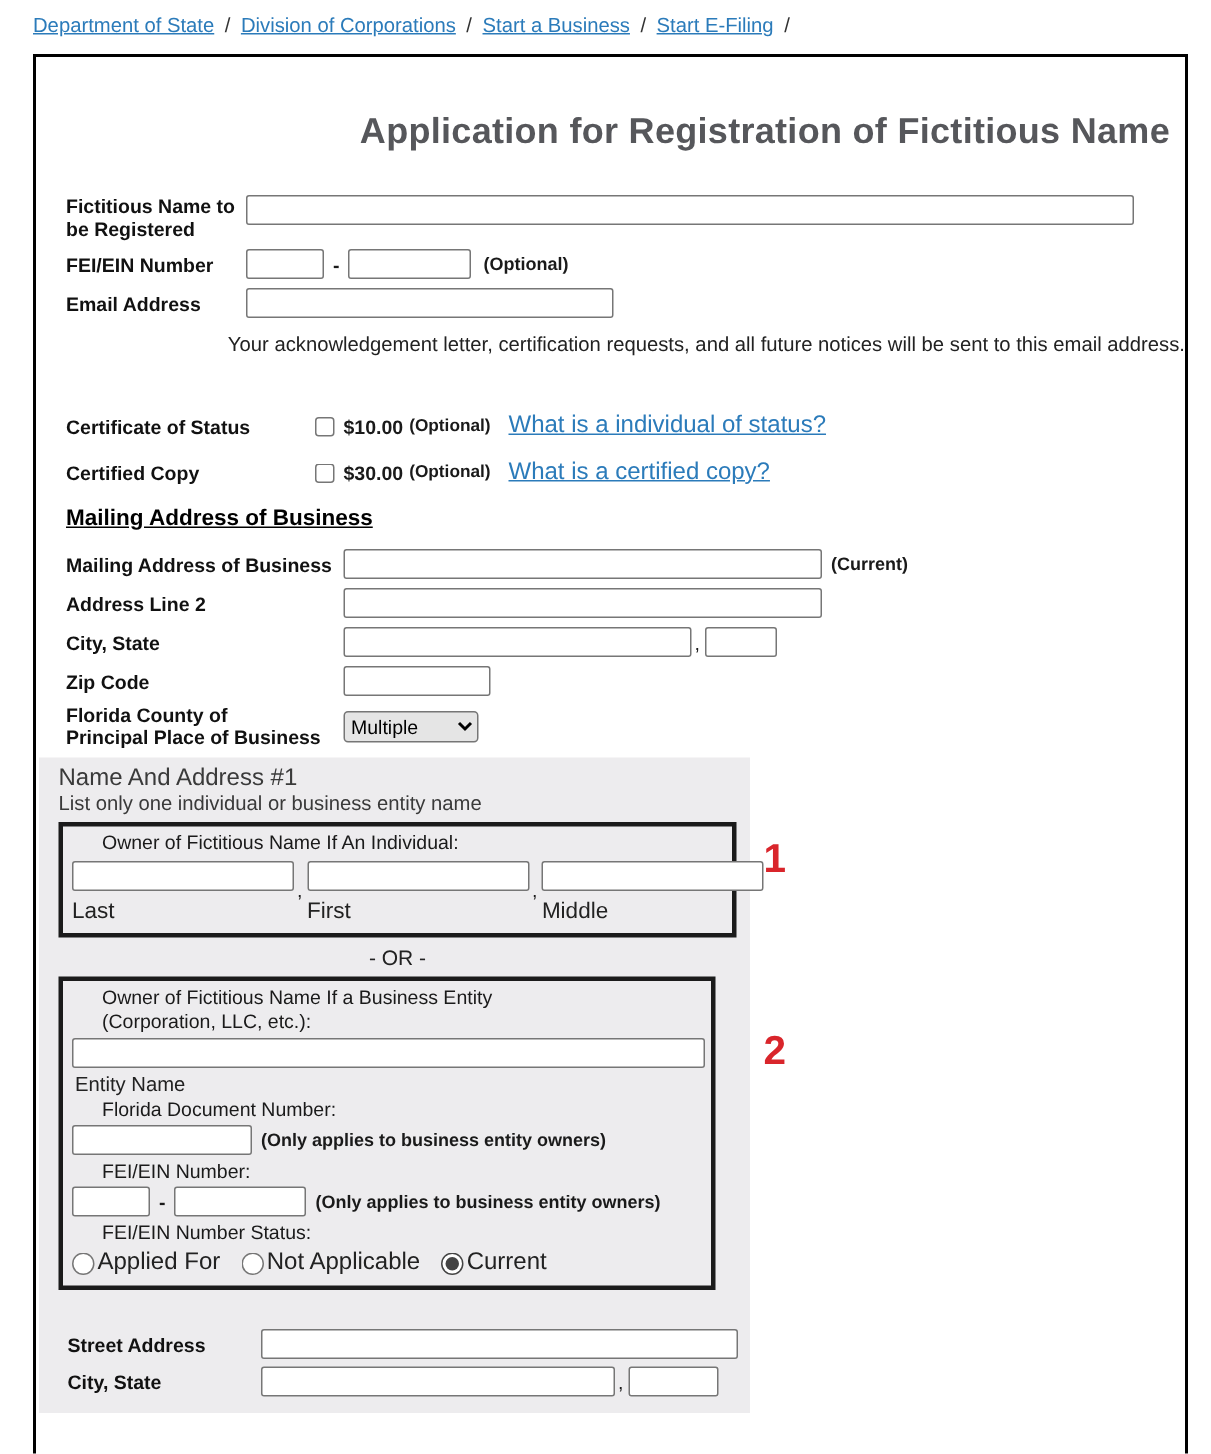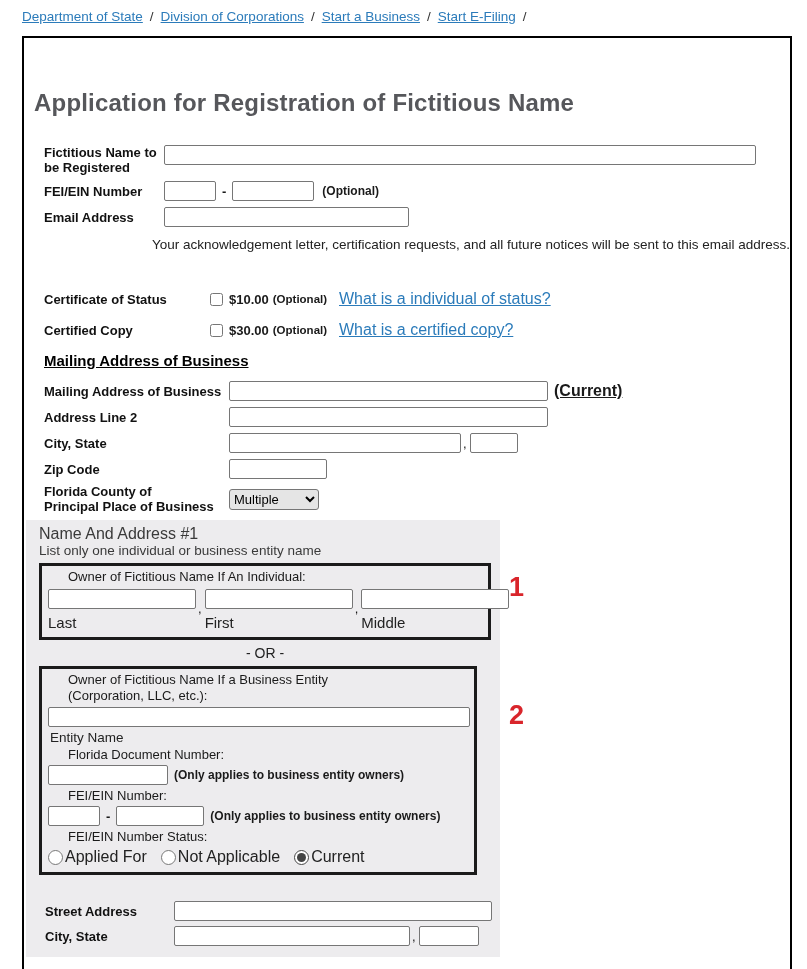--- a/index.html
+++ b/index.html
@@ -8,21 +8,21 @@
 
   
   .breadcrumb { padding: 9px 0 0 22px; font-size: 13.5px; }
   .breadcrumb a { color: #2b7bba; text-decoration: underline; cursor: pointer; }
   .crumb-sep { color: #333; margin: 0 7px; }
 
   
   .container { margin: 12px 0 0 22px; width: 770px; min-height: 940px;
     border: 2px solid #000; background: #fff; padding: 0 0 20px 0; }
 
-  h1.title { text-align: left; margin: 51px 10px 28px; font-size: 24px;
+  h1.title { text-align: right; margin: 36px 10px 28px; font-size: 24px;
     font-weight: bold; color: #56575b; letter-spacing: 0.2px; }
 
   .form-area { padding-left: 20px; }
 
   .row { display: flex; align-items: center; margin-bottom: 6px; }
   .row.top { align-items: flex-start; }
   .lbl { font-weight: bold; color: #111; font-size: 13px; line-height: 15px; flex: none; }
   .w120 { width: 120px; }
   .w138 { width: 138px; }
   .w185 { width: 185px; }
@@ -48,21 +48,21 @@
   .cert-mid { display: flex; align-items: center; width: 129px; flex: none; margin-left: 28px; }
   .cert-mid input[type=checkbox] { width: 13px; height: 13px; margin-right: 6px; }
   .price { font-weight: bold; }
   .price-opt { font-weight: bold; font-size: 11.5px; margin-left: 4px; }
   .info-link { color: #2b7bba; text-decoration: underline; font-size: 16px; cursor: pointer; }
 
   h2.section { font-size: 15px; font-weight: bold; text-decoration: underline;
     margin: 10px 0 12px; color: #000; }
   h2.owner-h { margin-top: 28px; margin-bottom: 4px; }
 
-  .cur { font-weight: bold; font-size: 16px; margin-left: 6px; text-decoration: underline; }
+  .cur { font-weight: bold; font-size: 12px; margin-left: 6px; }
   .comma { margin: 0 3px 0 2px; }
 
   select.county { width: 90px; height: 21px; font: 13px "Liberation Sans", sans-serif;
     border: 1px solid #767676; border-radius: 3px; background: #e5e5e5; }
   .county-lbl div { line-height: 14.5px; }
 
   
   .gray { background: #edecee; width: 474px; margin-left: 2px;
     padding: 5px 0 6px 13px; position: relative; }
   .block-title { font-size: 16px; color: #3a3a3a; font-weight: normal; }

